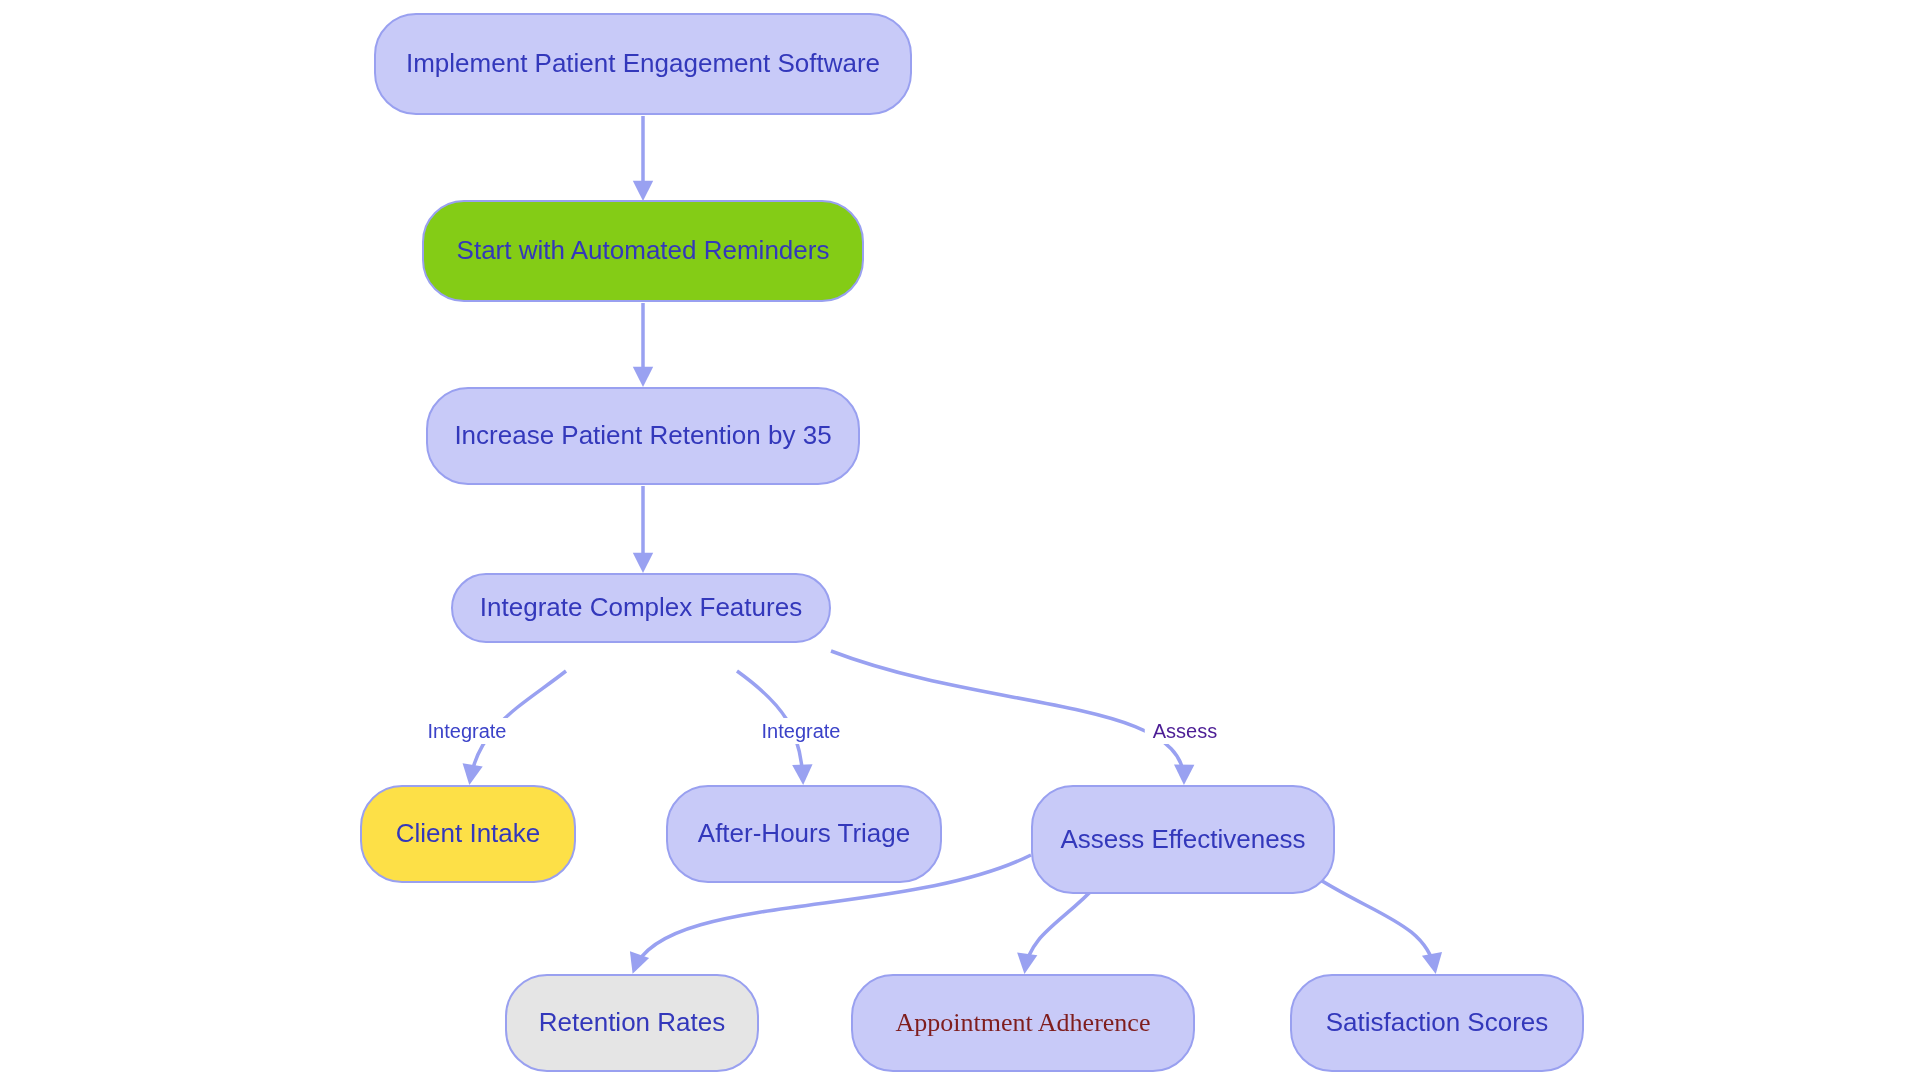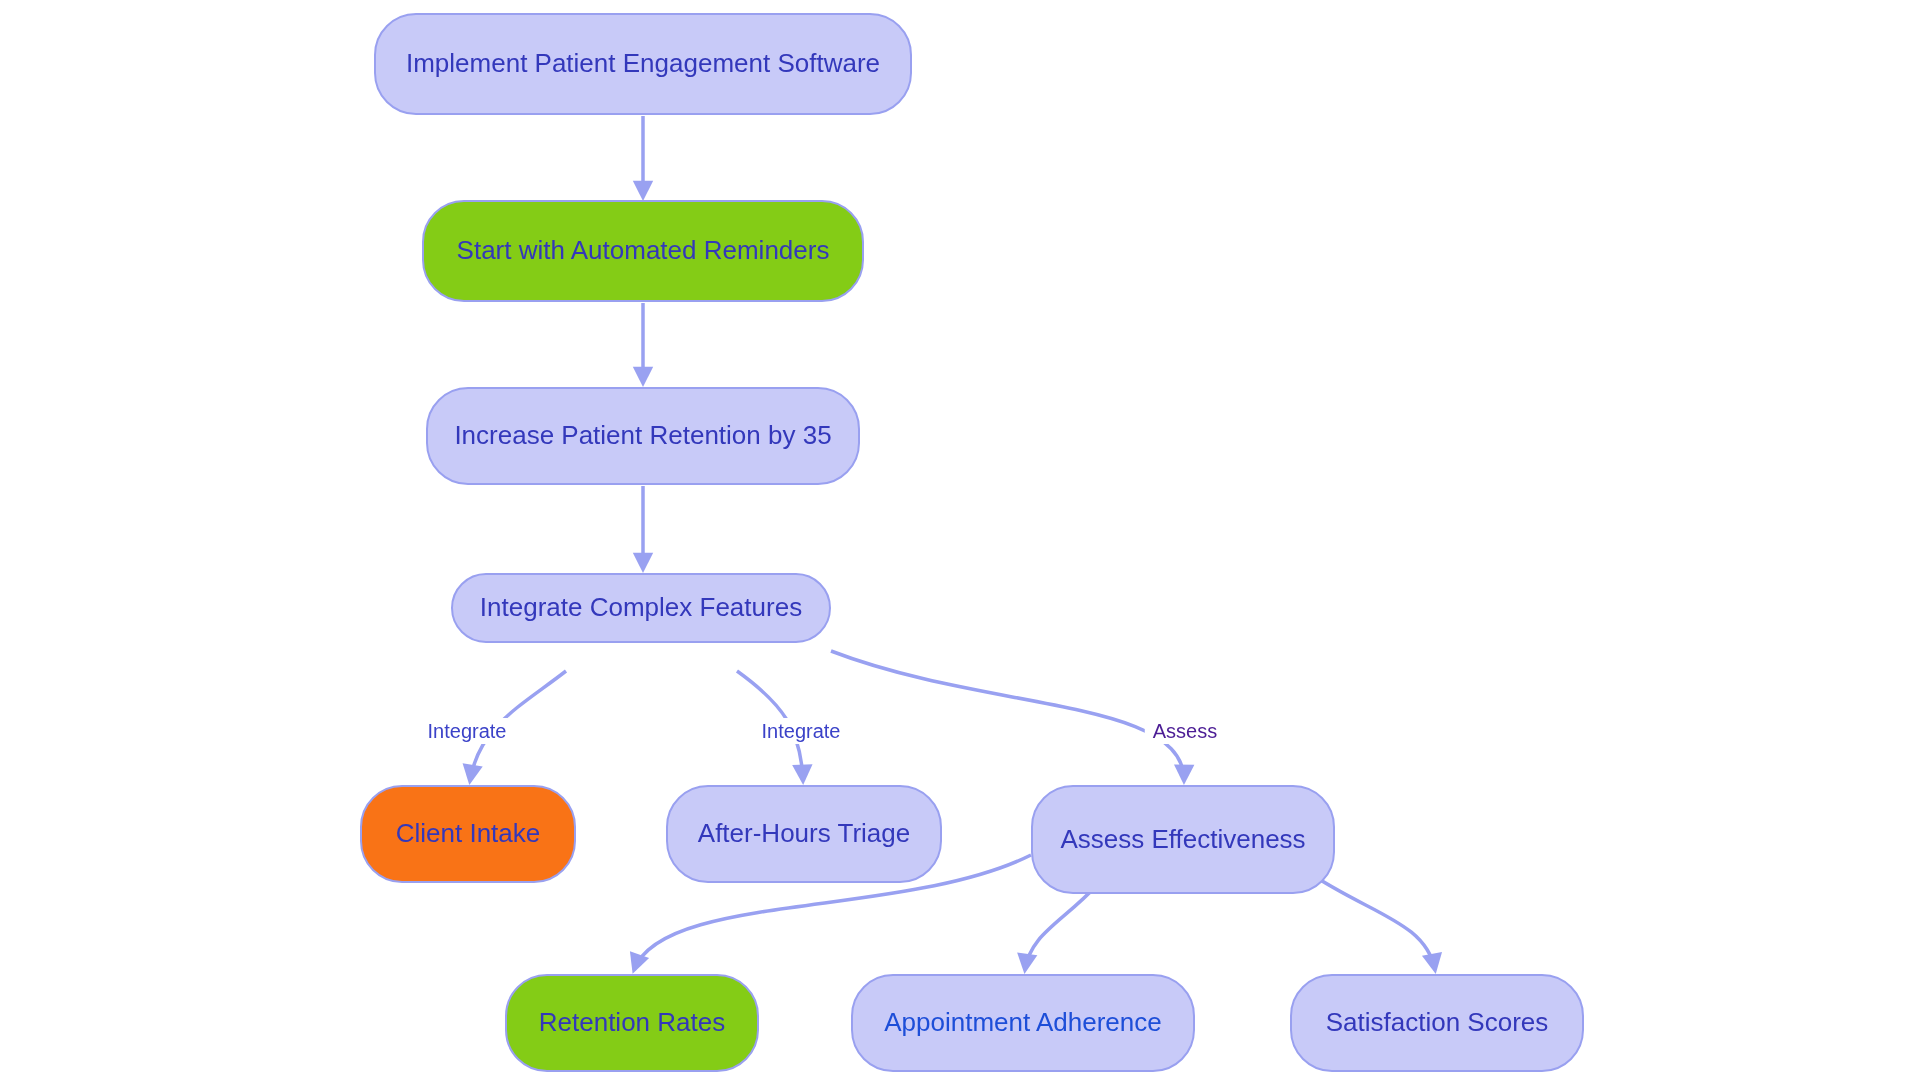--- a/index.html
+++ b/index.html
@@ -73,33 +73,33 @@
     </div>
     <div class="node" style="left: 422px; top: 200px; width: 442px; height: 102px; background: #84cc16; border-color: rgb(153, 160, 240); color: rgb(51, 56, 187);">
       <span>Start with Automated Reminders</span>
     </div>
     <div class="node" style="left: 426px; top: 387px; width: 434px; height: 98px; background: rgb(200, 202, 248); border-color: rgb(153, 160, 240); color: rgb(51, 56, 187);">
       <span>Increase Patient Retention by 35</span>
     </div>
     <div class="node" style="left: 451px; top: 573px; width: 380px; height: 70px; background: rgb(200, 202, 248); border-color: rgb(153, 160, 240); color: rgb(51, 56, 187);">
       <span>Integrate Complex Features</span>
     </div>
-    <div class="node" style="left: 360px; top: 785px; width: 216px; height: 98px; background: #f97316; border-color: rgb(153, 160, 240); color: rgb(51, 56, 187); text-align: right;">
+    <div class="node" style="left: 360px; top: 785px; width: 216px; height: 98px; background: #fde047; border-color: rgb(153, 160, 240); color: rgb(51, 56, 187); text-align: right;">
       <span>Client Intake</span>
     </div>
     <div class="node" style="left: 666px; top: 785px; width: 276px; height: 98px; background: rgb(200, 202, 248); border-color: rgb(153, 160, 240); color: rgb(51, 56, 187);">
       <span>After-Hours Triage</span>
     </div>
     <div class="node" style="left: 1031px; top: 785px; width: 304px; height: 109px; background: rgb(200, 202, 248); border-color: rgb(153, 160, 240); color: rgb(51, 56, 187);">
       <span>Assess Effectiveness</span>
     </div>
-    <div class="node" style="left: 505px; top: 974px; width: 254px; height: 98px; background: #84cc16; border-color: rgb(153, 160, 240); color: rgb(51, 56, 187);">
+    <div class="node" style="left: 505px; top: 974px; width: 254px; height: 98px; background: #e5e5e5; border-color: rgb(153, 160, 240); color: rgb(51, 56, 187);">
       <span>Retention Rates</span>
     </div>
-    <div class="node" style="left: 851px; top: 974px; width: 344px; height: 98px; background: rgb(200, 202, 248); border-color: rgb(153, 160, 240); color: #1d4ed8;">
+    <div class="node" style="left: 851px; top: 974px; width: 344px; height: 98px; background: rgb(200, 202, 248); border-color: rgb(153, 160, 240); color: #7f1d1d; font-family: Liberation Serif, serif;">
       <span>Appointment Adherence</span>
     </div>
     <div class="node" style="left: 1290px; top: 974px; width: 294px; height: 98px; background: rgb(200, 202, 248); border-color: rgb(153, 160, 240); color: rgb(51, 56, 187);">
       <span>Satisfaction Scores</span>
     </div>
     <div class="edge-label" style="left: 467px; top: 731px; color: rgb(59, 66, 200);">Integrate</div>
     <div class="edge-label" style="left: 801px; top: 731px; color: rgb(59, 66, 200);">Integrate</div>
     <div class="edge-label" style="left: 1185px; top: 731px; color: #4c1d95;">Assess</div>
   </div>
 

